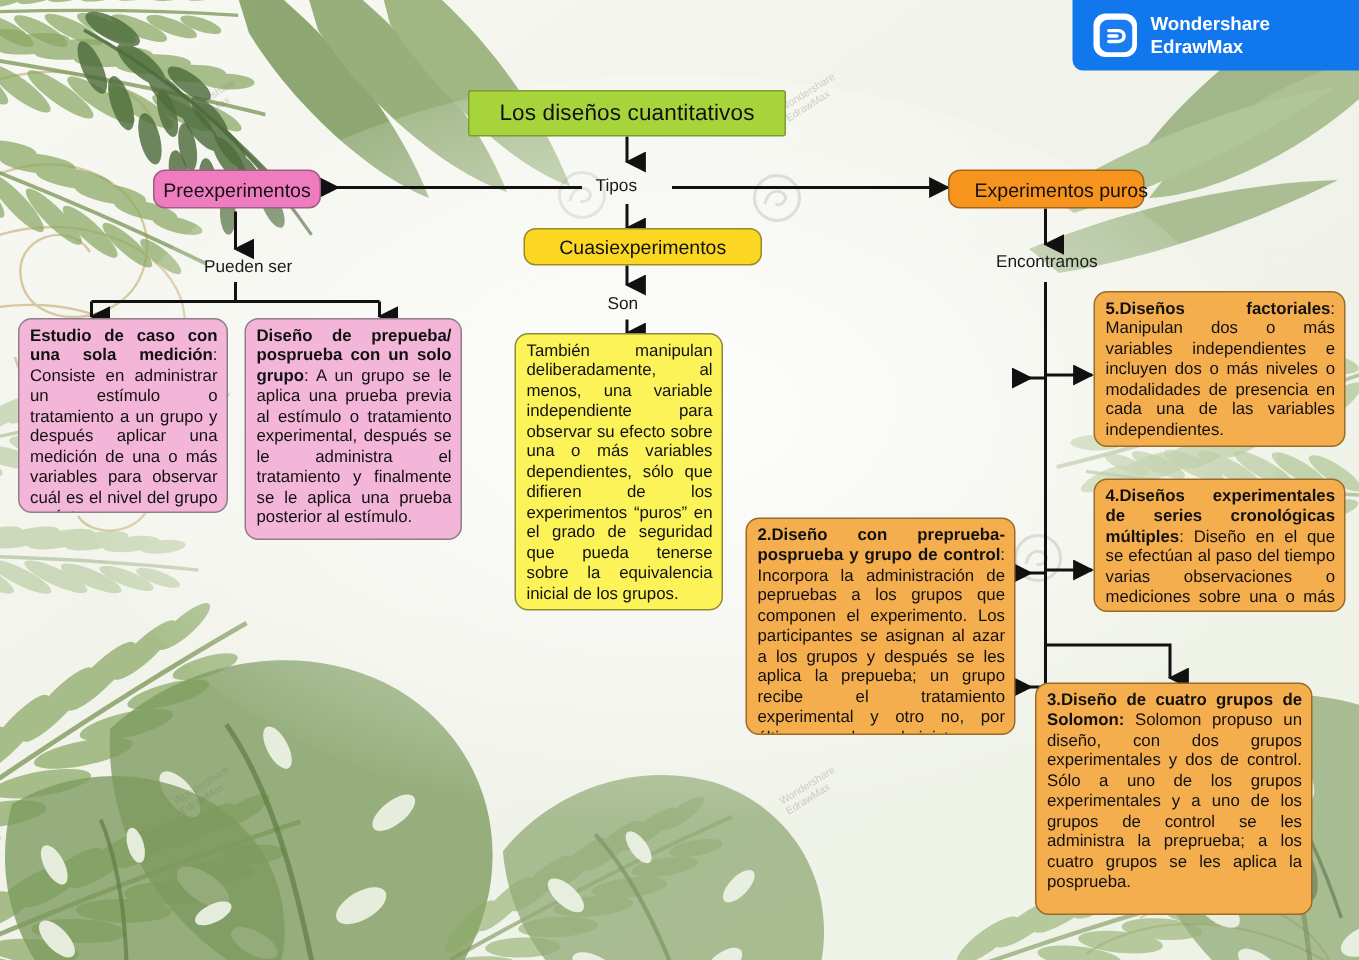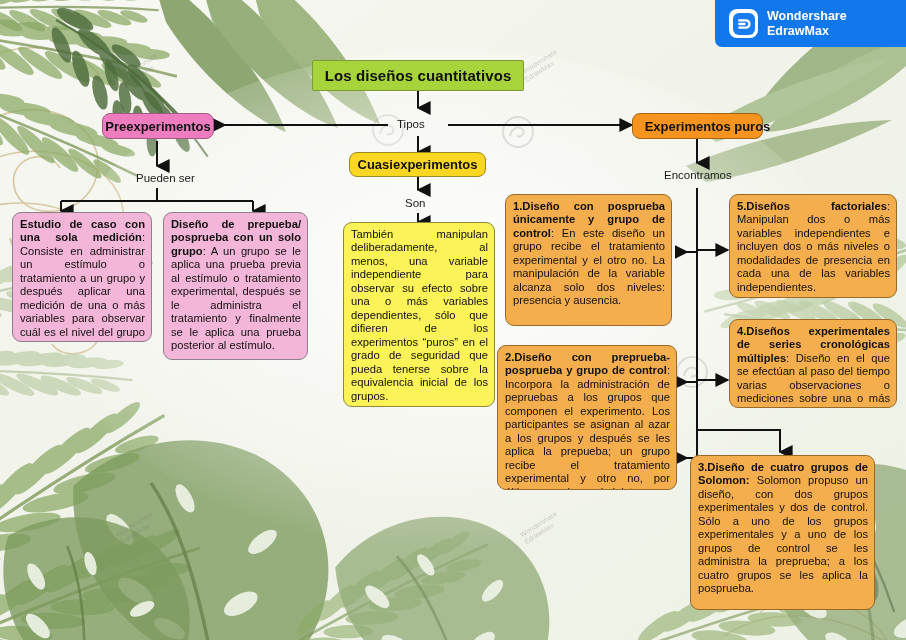--- a/index.html
+++ b/index.html
@@ -18,21 +18,21 @@
 
   
   #wires{position:absolute;inset:0;z-index:2;pointer-events:none;}
 
   
   .node{position:absolute;z-index:3;box-sizing:border-box;}
 
   .pill{
     border-radius:7px;border:1px solid #6b6b55;
     display:flex;align-items:center;justify-content:center;
-    font-weight:bold;color:#111;white-space:nowrap;
+    font-weight:normal;color:#111;white-space:nowrap;
   }
   .title-box{
     background:#a7d43b;border:1px solid #7e9c33;border-radius:2px;
     font-size:15px;letter-spacing:.1px;
   }
   .pill-pink{background:#f07cc0;border:1px solid #9c5e84;border-radius:8px;font-size:13px;}
   .pill-yellow{background:#fbd723;border:1px solid #9a8b25;border-radius:8px;font-size:13px;}
   .pill-orange{background:#f7941e;border:1px solid #a3651a;border-radius:8px;font-size:13px;}
 
   .edge-label{
@@ -287,45 +287,42 @@
     <span>Los diseños cuantitativos</span>
   </div>
 
   <div class="edge-label" style="left:397px;top:118px;">Tipos</div>
 
   <div class="node pill pill-pink" style="left:102px;top:113px;width:112px;height:26px;">
     <span>Preexperimentos</span>
   </div>
   <div class="edge-label" style="left:124px;top:172px;padding-left:12px;">Pueden ser</div>
 
-  <div class="node pill pill-yellow" style="left:349px;top:152px;width:137px;height:25px;text-align:center;">
+  <div class="node pill pill-yellow" style="left:349px;top:152px;width:159px;height:25px;text-align:center;">
     <span>Cuasiexperimentos</span>
   </div>
   <div class="edge-label" style="left:405px;top:197px;">Son</div>
 
   <div class="node pill pill-orange" style="left:632px;top:113px;width:131px;height:26px;padding-left:20px;">
     <span>Experimentos puros</span>
   </div>
   <div class="edge-label" style="left:664px;top:169px;">Encontramos</div>
 
   <div class="card card-pink" style="left:12px;top:212px;width:140px;height:130px;">
     <p><b>Estudio de caso con una sola medición</b><span>: Consiste en administrar un estímulo o tratamiento a un grupo y después aplicar una medición de una o más variables para observar cuál es el nivel del grupo en éstas.</span></p>
   </div>
 
   <div class="card card-pink" style="left:163px;top:212px;width:145px;height:148px;">
     <p><b>Diseño de prepueba/ posprueba con un solo grupo</b><span>: A un grupo se le aplica una prueba previa al estímulo o tratamiento experimental, después se le administra el tratamiento y finalmente se le aplica una prueba posterior al estímulo.</span></p>
   </div>
 
-  <div class="card card-yellow" style="left:343px;top:222px;width:152px;height:185px;">
+  <div class="card card-yellow" style="left:343px;top:222px;width:139px;height:185px;">
     <p><b></b><span>También manipulan deliberadamente, al menos, una variable independiente para observar su efecto sobre una o más variables dependientes, sólo que difieren de los experimentos “puros” en el grado de seguridad que pueda tenerse sobre la equivalencia inicial de los grupos.</span></p>
   </div>
 
-  <div class="card card-orange" style="left:505px;top:194px;width:167px;height:132px;">
-    <p><b>1.Diseño con posprueba únicamente y grupo de control</b><span>: En este diseño un grupo recibe el tratamiento experimental y el otro no. La manipulación de la variable alcanza solo dos niveles: presencia y ausencia.</span></p>
-  </div>
 
   <div class="card card-orange" style="left:497px;top:345px;width:180px;height:145px;">
     <p><b>2.Diseño con preprueba-posprueba y grupo de control</b><span>: Incorpora la administración de pepruebas a los grupos que componen el experimento. Los participantes se asignan al azar a los grupos y después se les aplica la prepueba; un grupo recibe el tratamiento experimental y otro no, por último, se les administra una posprueba.</span></p>
   </div>
 
   <div class="card card-orange" style="left:690px;top:455px;width:185px;height:155px;">
     <p><b>3.Diseño de cuatro grupos de Solomon:</b><span> Solomon propuso un diseño, con dos grupos experimentales y dos de control. Sólo a uno de los grupos experimentales y a uno de los grupos de control se les administra la preprueba; a los cuatro grupos se les aplica la posprueba.</span></p>
   </div>
 
   <div class="card card-orange" style="left:729px;top:319px;width:168px;height:89px;">

